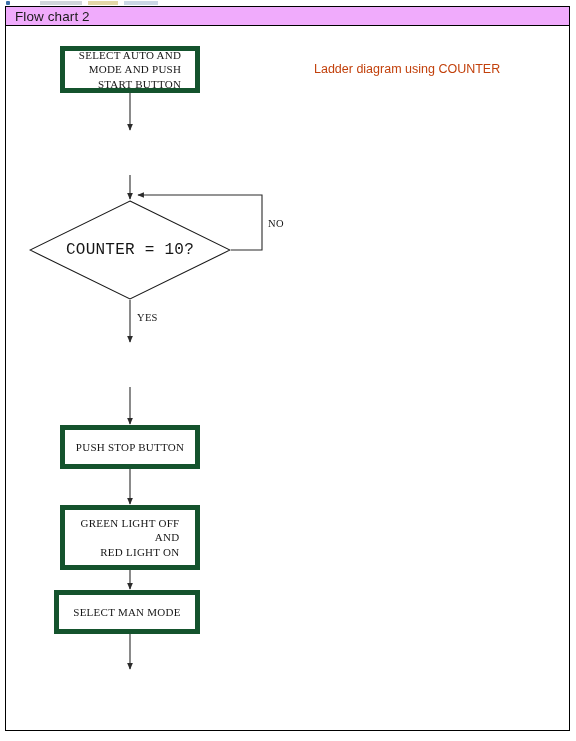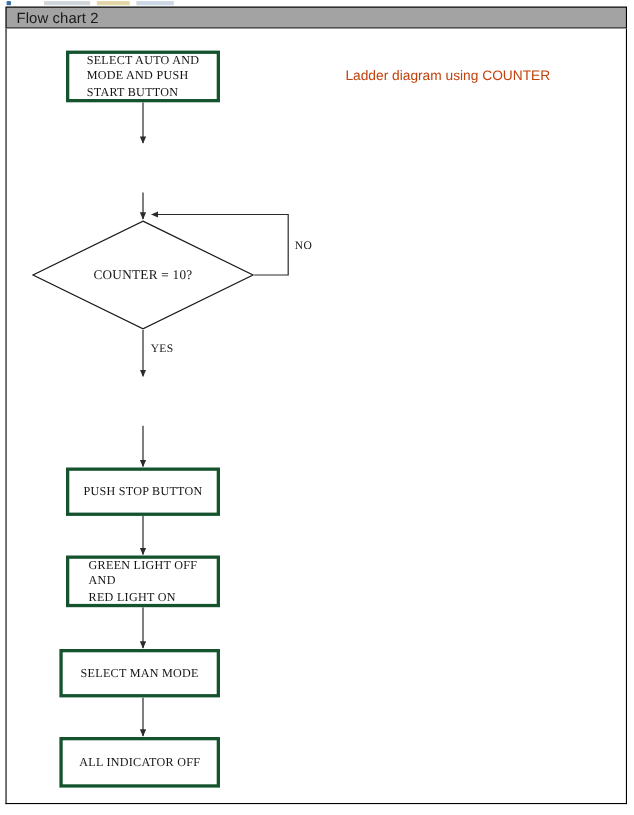--- a/index.html
+++ b/index.html
@@ -38,21 +38,21 @@
     opacity: .75;
   }
 
   
   #title-bar {
     position: absolute;
     left: 5px; top: 6px;
     width: 565px; height: 20px;
     box-sizing: border-box;
     border: 1px solid #000000;
-    background: #a3a3a3;
+    background: #f0abfc;
   }
   #title-bar .title-text {
     position: absolute;
     left: 9px; top: 2px;
     font-size: 13.5px;
     color: #1a1a1a;
     letter-spacing: .1px;
     white-space: nowrap;
   }
 
@@ -73,38 +73,38 @@
     left: 308px; top: 36px;
     font-size: 12.5px;
     color: #c2410c;
     white-space: nowrap;
   }
 
   
   .node-box {
     position: absolute;
     box-sizing: border-box;
-    border: 3px solid #14532d;
+    border: 5px solid #14532d;
     background: #ffffff;
     font-family: "Liberation Serif", serif;
     font-size: 11px;
     color: #161616;
     letter-spacing: .25px;
-    text-align: left;
+    text-align: right;
     display: flex;
     align-items: center;
     justify-content: center;
     line-height: 1.28;
     white-space: pre-line;
   }
 
   .decision {
     position: absolute;
-    font-family: Liberation Serif, serif;
-    font-size: 12px;
+    font-family: Liberation Mono, monospace;
+    font-size: 16px;
     color: #161616;
     letter-spacing: .25px;
   }
   .decision svg { display: block; }
   .decision .dec-label {
     position: absolute;
     left: 0; top: 0;
     width: 100%; height: 100%;
     display: flex;
     align-items: center;
@@ -178,25 +178,24 @@
   <div class="decision" style="left:23px; top:174px; width:202px; height:100px;">
     <svg width="202" height="100" viewBox="0 0 202 100" xmlns="http://www.w3.org/2000/svg">
       <polygon points="101,1 201,50 101,99 1,50" fill="#ffffff" stroke="#1a1a1a" stroke-width="1.1"></polygon>
     </svg>
     <span class="dec-label">COUNTER = 10?</span>
   </div>
 
 
   <div class="node-box" style="left:54px; top:399px; width:140px; height:44px;">PUSH STOP BUTTON</div>
 
-  <div class="node-box" style="left:54px; top:479px; width:140px; height:47px;">GREEN LIGHT OFF
+  <div class="node-box" style="left:54px; top:479px; width:140px; height:65px;">GREEN LIGHT OFF
 AND
 RED LIGHT ON</div>
 
   <div class="node-box" style="left:48px; top:564px; width:146px; height:44px;">SELECT MAN MODE</div>
 
-  <div class="node-box" style="left:48px; top:644px; width:146px; height:46px;">ALL INDICATOR OFF</div>
 
   <span class="edge-label" style="left:262px; top:192px;">NO</span>
 
   <span class="edge-label" style="left:131px; top:286px;">YES</span>
 
 </div>
 
 </body></html>

